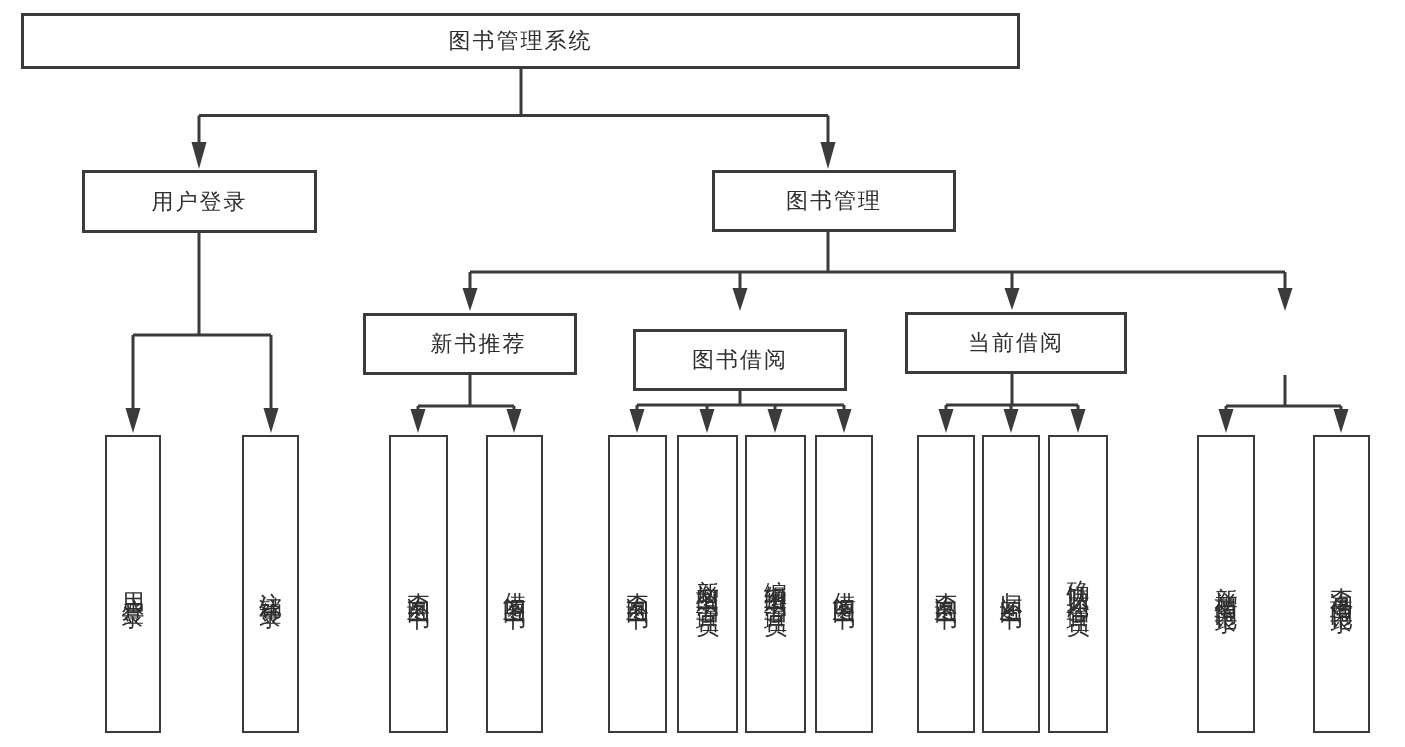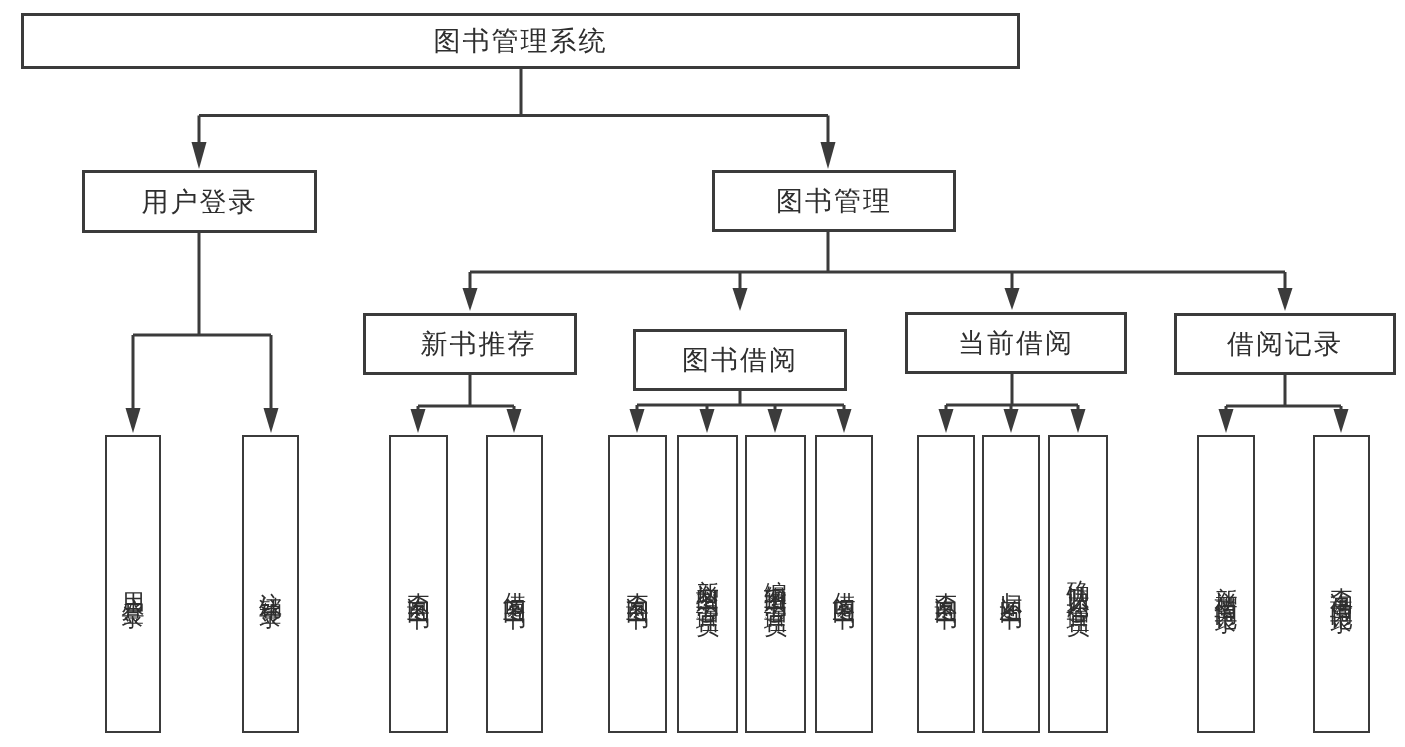--- a/index.html
+++ b/index.html
@@ -13,21 +13,21 @@
   #connectors{position:absolute;left:0;top:0;z-index:1;}
   .node{
     position:absolute;
     box-sizing:border-box;
     background:#ffffff;
     border:3px solid #3b3b3b;
     display:flex;align-items:center;justify-content:center;
     color:#2e2e2e;
     z-index:2;
   }
-  .h-node{font-size:27px;letter-spacing:2px;font-family:Liberation Serif, serif;}
+  .h-node{font-size:22px;letter-spacing:2px;font-family:Liberation Serif, serif;}
   .v-node{border-width:2.5px;font-size:23px;}
   .v-node .lbl{
     writing-mode:vertical-rl;
     text-orientation:mixed;
     letter-spacing:5px;
     line-height:1;
     white-space:nowrap;
   }
   
   #n-root {left:21px;  top:13px;  width:999px; height:56px;}
@@ -119,23 +119,20 @@
 
   <div class="node h-node" id="n-rec">
     <span class="lbl">新书推荐</span>
   </div>
   <div class="node h-node" id="n-bor">
     <span class="lbl">图书借阅</span>
   </div>
   <div class="node h-node" id="n-cur">
     <span class="lbl">当前借阅</span>
   </div>
-  <div class="node h-node" id="n-recs">
-    <span class="lbl">借阅记录</span>
-  </div>
 
   <div class="node v-node leaf" id="n-login-user">
     <span class="lbl">用户登录</span>
   </div>
   <div class="node v-node leaf" id="n-logout">
     <span class="lbl">注销登录</span>
   </div>
   <div class="node v-node leaf" id="n-rq">
     <span class="lbl">查询图书</span>
   </div>

